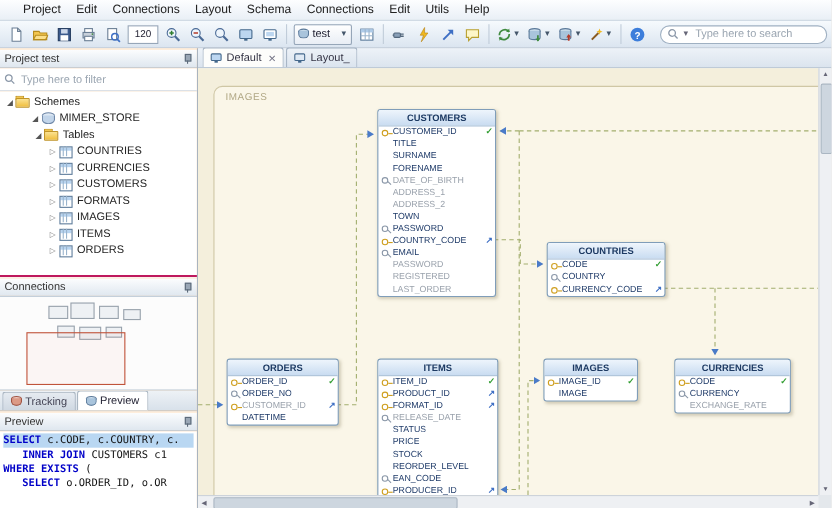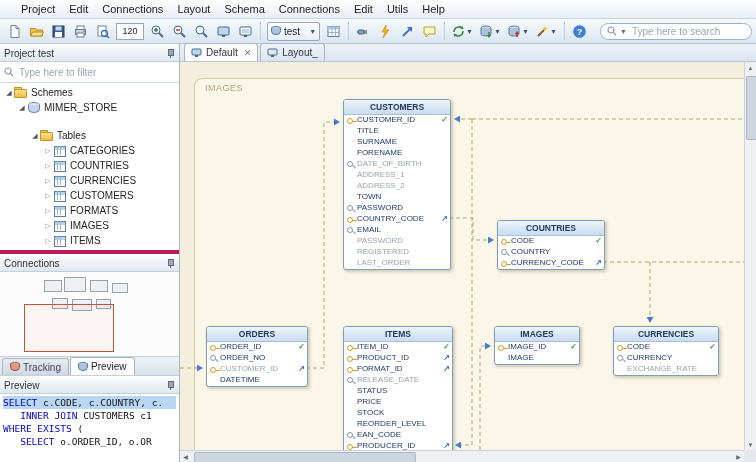--- a/index.html
+++ b/index.html
@@ -38,21 +38,21 @@
     border-right:1px solid #a9b4c0;box-sizing:border-box;display:flex;flex-direction:column}
   .phdr{height:16px;flex:none;background:linear-gradient(#fcfdfe,#dfe7ef);
     border-top:1px solid #fff;border-bottom:1px solid #c4cfda;
     display:flex;align-items:center;padding:0 4px;font-size:10px;color:#333}
   .pin{width:9px;height:10px;position:relative;margin-left:auto}
   .pin::before{content:"";position:absolute;left:2px;top:1px;width:4px;height:5px;
     background:#9aa7b6;border:1px solid #5d6b7b}
   .pin::after{content:"";position:absolute;left:4px;top:7px;width:1px;height:3px;background:#5d6b7b}
   .filterbox{height:20px;flex:none;background:#fff;border-bottom:1px solid #d4dae1;
     display:flex;align-items:center;padding:0 4px;gap:3px}
-  .tree{height:165px;flex:none;background:#fff;overflow:hidden;padding-top:2px;border-bottom:4px solid #be185d}
+  .tree{height:165px;flex:none;background:#fff;overflow:hidden;padding-top:2px;border-bottom:2px solid #be185d}
   .trow{height:15px;display:flex;align-items:center;font-size:10px;color:#222;white-space:nowrap}
   .exp{width:10px;flex:none;text-align:center;font-size:7px}
   .exp.expanded::before{content:"◢";color:#555}
   .exp.collapsed::before{content:"▷";color:#888}
   .tic{width:14px;height:12px;position:relative;flex:none;margin-right:3px}
   .tic.folder::before{content:"";position:absolute;left:0;top:0;width:6px;height:3px;
     background:#f2c64e;border:1px solid #c09428;border-bottom:none;border-radius:1px 1px 0 0}
   .tic.folder::after{content:"";position:absolute;left:0;top:2px;width:11px;height:7px;
     background:linear-gradient(#fbe291,#f0be3e);border:1px solid #c09428;border-radius:1px}
   .tic.schema::before{content:"";position:absolute;left:1px;top:0;width:10px;height:4px;
@@ -76,21 +76,21 @@
   .cyl::before{content:"";position:absolute;left:0;top:0;width:8px;height:3px;
     background:#cfe0ee;border:1px solid #5c7a9a;border-radius:50%}
   .cyl::after{content:"";position:absolute;left:0;top:2px;width:8px;height:6px;
     background:#a9c4dc;border:1px solid #5c7a9a;border-top:none;border-radius:0 0 50% 50%/0 0 60% 60%}
   .cyl.red::before{background:#f0c9c0;border-color:#a05545}
   .cyl.red::after{background:#dc9a86;border-color:#a05545}
   .sql{flex:1;background:#fff;overflow:hidden;padding:2px 3px;
     font-family:"DejaVu Sans Mono",monospace;font-size:9.5px;line-height:13px}
   .sqlline{white-space:pre;color:#111}
   .sqlline.selected{background:#b9d7f2}
-  .kw{color:#0000c8;font-weight:normal}
+  .kw{color:#0000c8;font-weight:bold}
 
   
   .main{position:absolute;left:180px;top:44px;width:576px;height:418px}
   .doctabs{position:absolute;left:0;top:0;width:576px;height:18px;
     background:linear-gradient(#edf2f8,#dbe4ee);border-bottom:1px solid #b9c6d4;
     display:flex;align-items:flex-end;padding-left:4px;box-sizing:border-box;gap:2px}
   .dtab{height:17px;display:flex;align-items:center;gap:4px;padding:0 6px;font-size:10px;
     border:1px solid #a8b6c6;border-bottom:none;border-radius:3px 3px 0 0;color:#334}
   .dtab.active{background:#fdfdfb;font-weight:normal}
   .dtab .x{font-size:9px;color:#778;padding-left:2px}
@@ -333,37 +333,32 @@
       <input placeholder="Type here to filter" style="">
     </div>
     <div class="tree">
 
         <div class="trow" style="padding-left: 4px;">
           <span class="exp expanded"></span>
           <span class="tic folder"></span>
           <span>Schemes</span>
         </div>
 
-        <div class="trow" style="padding-left: 17px;">
+        <div class="trow" style="padding-left: 27px;">
           <span class="exp expanded"></span>
           <span class="tic schema"></span>
           <span>MIMER_STORE</span>
         </div>
 
-        <div class="trow" style="padding-left: 30px; margin-top: 13px;">
+        <div class="trow" style="padding-left: 30px;">
           <span class="exp expanded"></span>
           <span class="tic folder"></span>
           <span>Tables</span>
         </div>
 
-        <div class="trow" style="padding-left: 43px;">
-          <span class="exp collapsed"></span>
-          <span class="tic table"></span>
-          <span>CATEGORIES</span>
-        </div>
 
         <div class="trow" style="padding-left: 43px;">
           <span class="exp collapsed"></span>
           <span class="tic table"></span>
           <span>COUNTRIES</span>
         </div>
 
         <div class="trow" style="padding-left: 43px;">
           <span class="exp collapsed"></span>
           <span class="tic table"></span>

